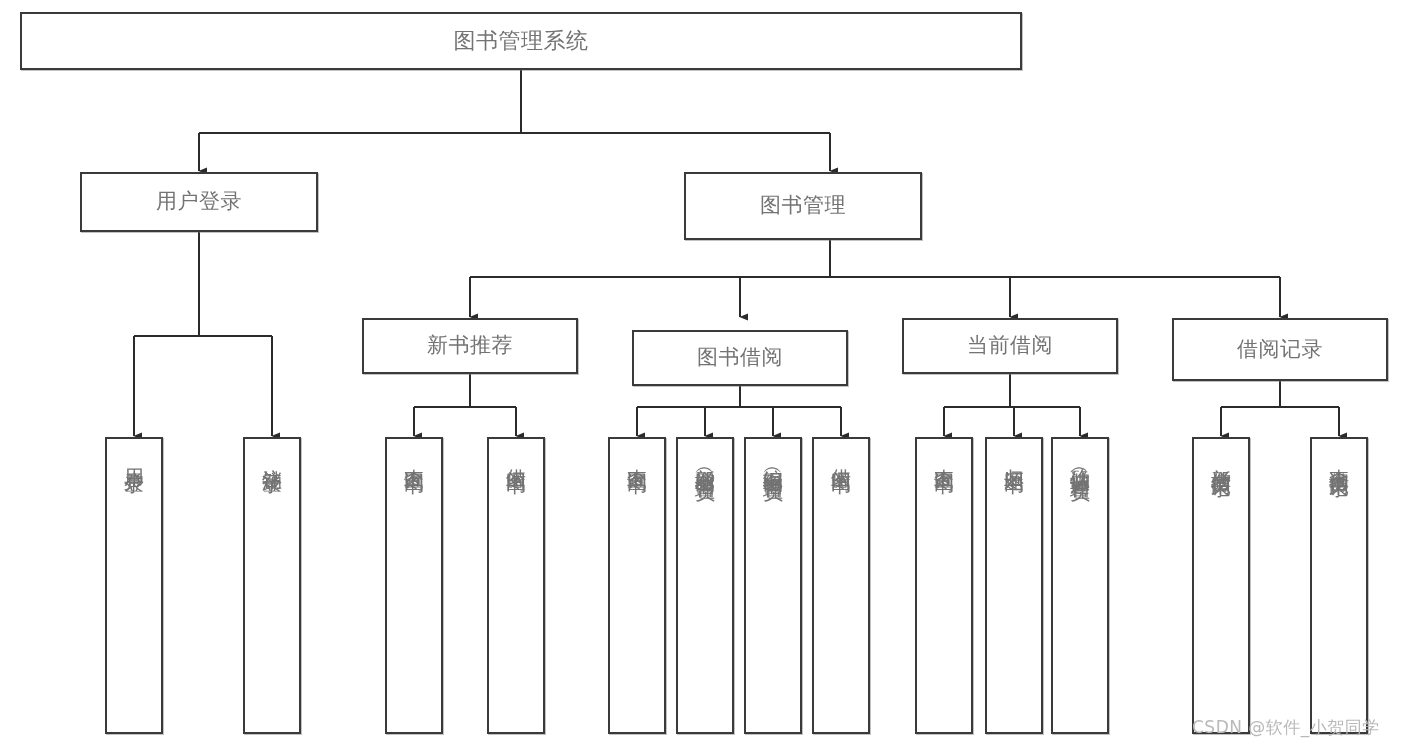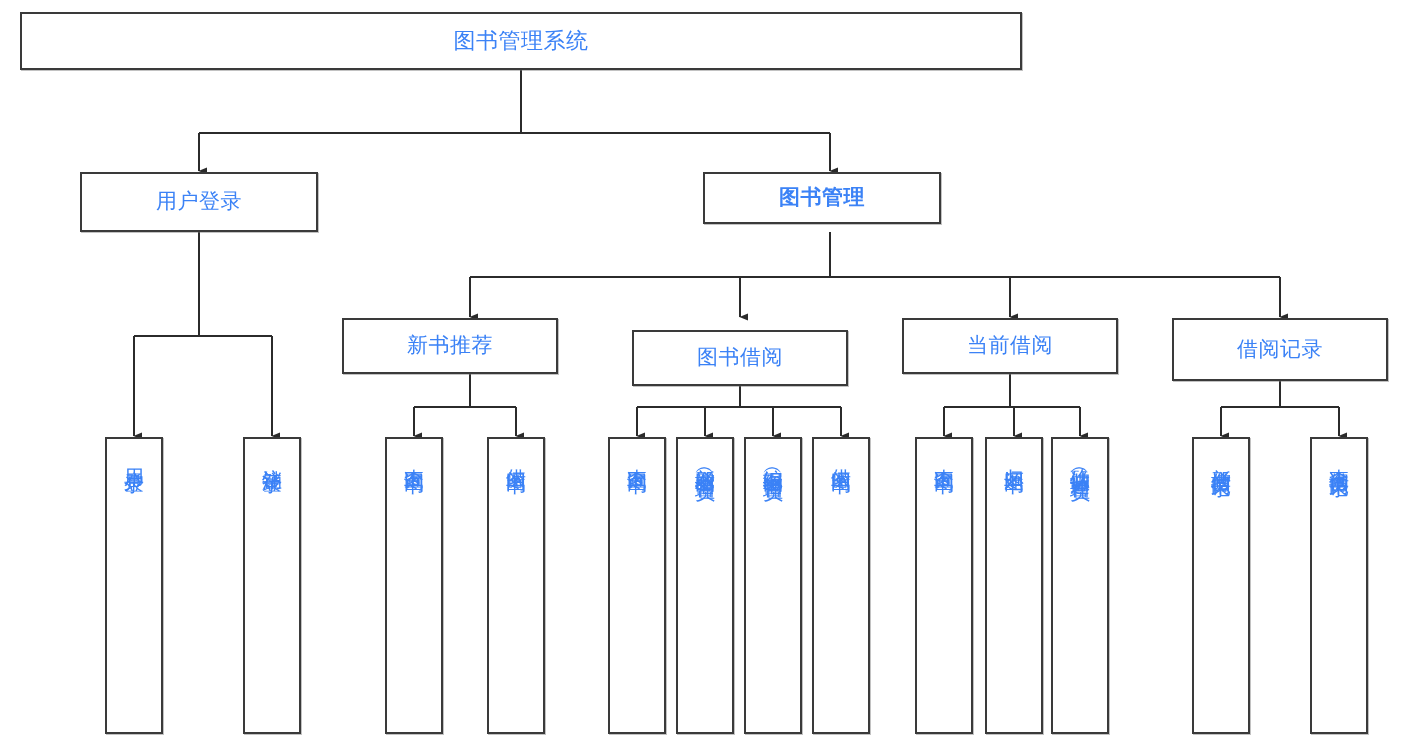--- a/index.html
+++ b/index.html
@@ -29,21 +29,21 @@
     position: absolute;
     box-sizing: border-box;
     background: #ffffff;
     border: 2px solid #3a3a3a;
     box-shadow: 1px 1px 0 rgba(120,120,120,0.45);
     display: flex;
     align-items: center;
     justify-content: center;
   }
   .node-label {
-    color: #3b82f6;
+    color: #737373;
     font-size: 21px;
     line-height: 1.12;
     letter-spacing: 0.5px;
     white-space: nowrap;
     text-align: center;
   }
   .node-box.horizontal .node-label {
     writing-mode: horizontal-tb;
   }
   .node-box.vertical {
@@ -117,24 +117,24 @@
       <line x1="1339" y1="407" x2="1339" y2="436" stroke="#2b2b2b" stroke-width="2.6" shape-rendering="crispEdges" marker-end="url(#arrowhead)"></line>
     </svg>
 
   <div id="node-layer">
       <div class="node-box horizontal root" style="left: 20px; top: 12px; width: 1002px; height: 58px;">
         <span class="node-label">图书管理系统</span>
       </div>
       <div class="node-box horizontal" style="left: 80px; top: 172px; width: 238px; height: 60px;">
         <span class="node-label">用户登录</span>
       </div>
-      <div class="node-box horizontal" style="left: 703px; top: 172px; width: 238px; height: 52px; font-weight: bold;">
+      <div class="node-box horizontal" style="left: 684px; top: 172px; width: 238px; height: 68px;">
         <span class="node-label">图书管理</span>
       </div>
-      <div class="node-box horizontal" style="left: 342px; top: 318px; width: 216px; height: 56px;">
+      <div class="node-box horizontal" style="left: 362px; top: 318px; width: 216px; height: 56px;">
         <span class="node-label">新书推荐</span>
       </div>
       <div class="node-box horizontal" style="left: 632px; top: 318px; width: 216px; height: 56px; margin-top: 12px;">
         <span class="node-label">图书借阅</span>
       </div>
       <div class="node-box horizontal" style="left: 902px; top: 318px; width: 216px; height: 56px; font-family: Liberation Serif, serif;">
         <span class="node-label">当前借阅</span>
       </div>
       <div class="node-box horizontal" style="left: 1172px; top: 318px; width: 216px; height: 63px;">
         <span class="node-label">借阅记录</span>
@@ -173,14 +173,15 @@
         <span class="node-label" style="margin-top: 14px;">确认归还（管理员）</span>
       </div>
       <div class="node-box vertical" style="left: 1192px; top: 437px; width: 58px; height: 297px;">
         <span class="node-label" style="margin-top: 14px;">新增借阅记录</span>
       </div>
       <div class="node-box vertical" style="left: 1310px; top: 437px; width: 58px; height: 297px;">
         <span class="node-label" style="margin-top: 14px;">查询借阅记录</span>
       </div>
     </div>
 
+  <div class="watermark" style="left: 1192px; top: 716px; color: rgb(185, 185, 185);">CSDN @软件_小贺同学</div>
 
 </div>
 
 </body></html>

